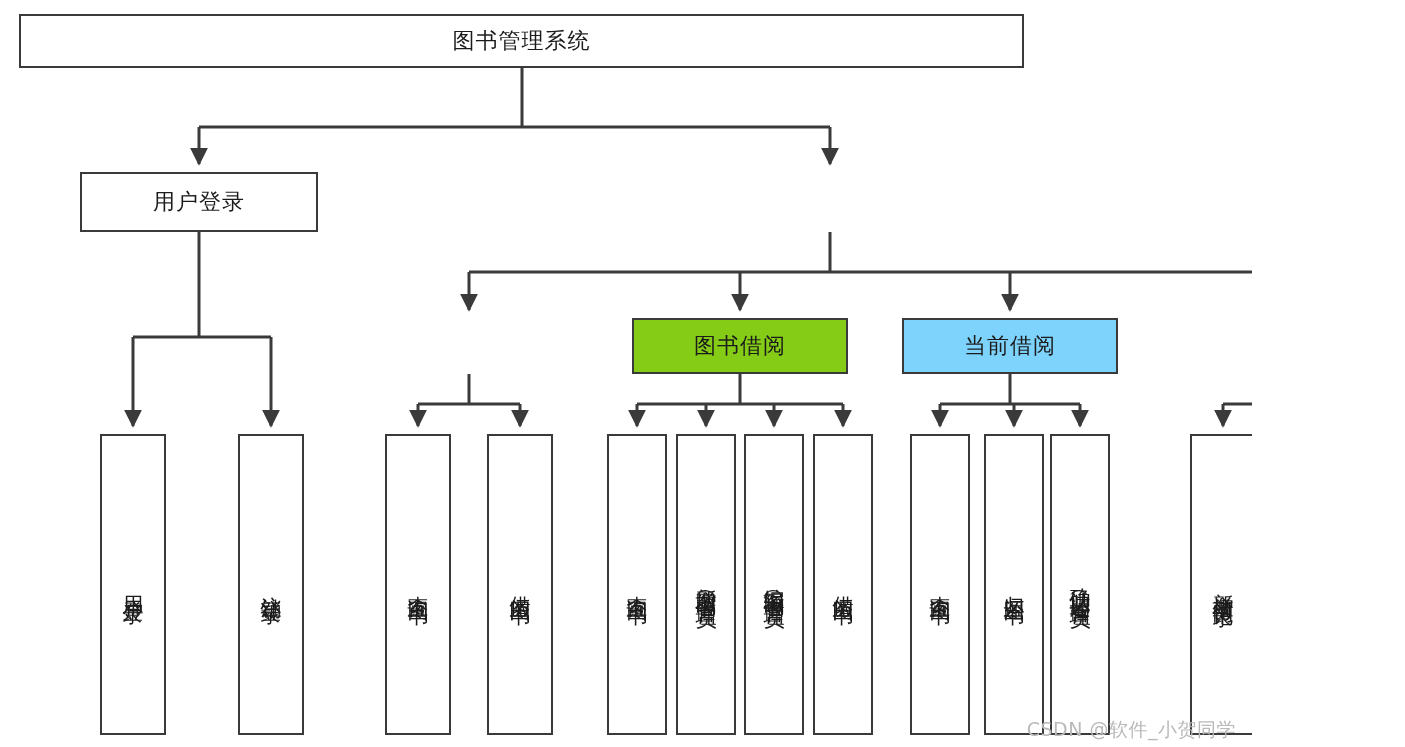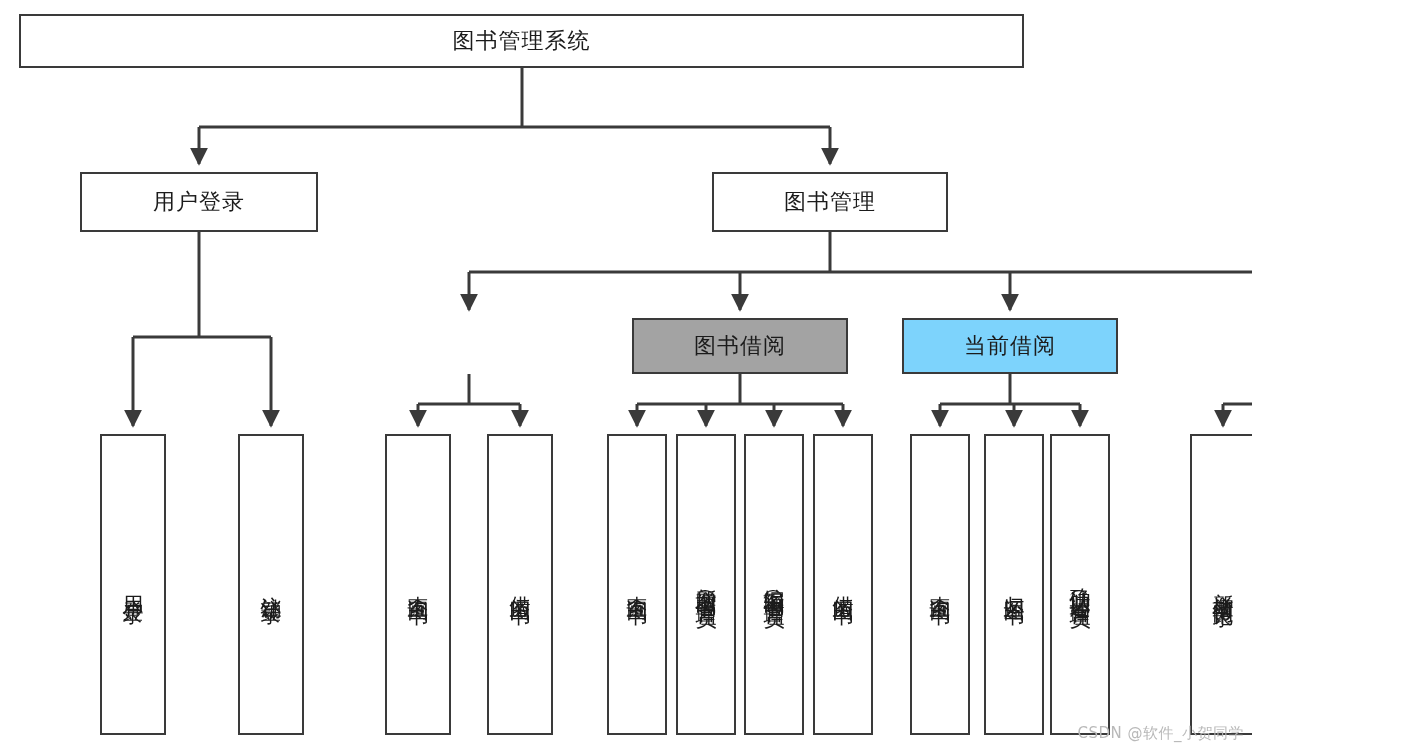--- a/index.html
+++ b/index.html
@@ -53,23 +53,23 @@
     text-align: center;
   }
   .node.vert > .nodetext {
     writing-mode: vertical-rl;
     text-orientation: upright;
     display: block;
     max-height: 100%;
   }
   .watermark {
     position: absolute;
-    right: 8px;
+    right: 16px;
     bottom: 4px;
-    font-size: 15px;
+    font-size: 19px;
     color: #b9b9b9;
     white-space: nowrap;
     letter-spacing: 0.5px;
   }
 </style>
 </head>
 <body>
 
 <div id="diagram-root">
 
@@ -124,25 +124,22 @@
     </g>
   </svg>
 
   <div class="node horiz" style="left: 19px; top: 14px; width: 1005px; height: 54px; border-color: rgb(58, 58, 58); background: rgb(255, 255, 255); color: rgb(27, 27, 27);">
     <span class="nodetext">图书管理系统</span>
   </div>
 
   <div class="node horiz" style="left: 80px; top: 172px; width: 238px; height: 60px; border-color: rgb(58, 58, 58); background: rgb(255, 255, 255); color: rgb(27, 27, 27);">
     <span class="nodetext">用户登录</span>
   </div>
-  <div class="node horiz" style="left: 712px; top: 172px; width: 236px; height: 60px; border-color: rgb(58, 58, 58); background: rgb(255, 255, 255); color: rgb(27, 27, 27);">
-    <span class="nodetext">图书管理</span>
-  </div>
 
-  <div class="node horiz" style="left: 632px; top: 318px; width: 216px; height: 56px; border-color: rgb(58, 58, 58); background: #a3a3a3; color: rgb(27, 27, 27);">
+  <div class="node horiz" style="left: 632px; top: 318px; width: 216px; height: 56px; border-color: rgb(58, 58, 58); background: #84cc16; color: rgb(27, 27, 27);">
     <span class="nodetext">图书借阅</span>
   </div>
   <div class="node horiz" style="left: 902px; top: 318px; width: 216px; height: 56px; border-color: rgb(58, 58, 58); background: #7dd3fc; color: rgb(27, 27, 27);">
     <span class="nodetext">当前借阅</span>
   </div>
 
   <div class="node vert" style="left: 100px; top: 434px; width: 66px; height: 301px; border-color: rgb(58, 58, 58); background: rgb(255, 255, 255); color: rgb(27, 27, 27);">
     <span class="nodetext">用户登录</span>
   </div>
   <div class="node vert" style="left: 238px; top: 434px; width: 66px; height: 301px; border-color: rgb(58, 58, 58); background: rgb(255, 255, 255); color: rgb(27, 27, 27);">

